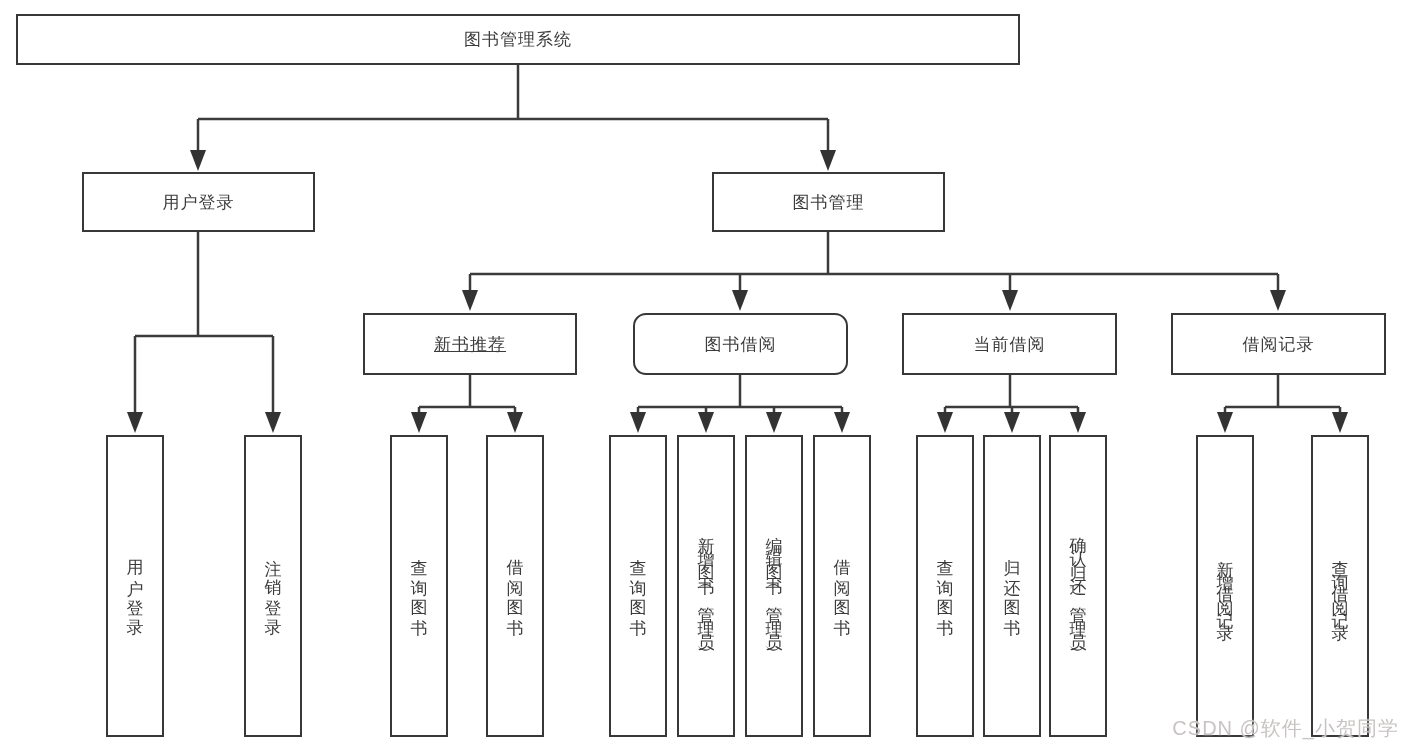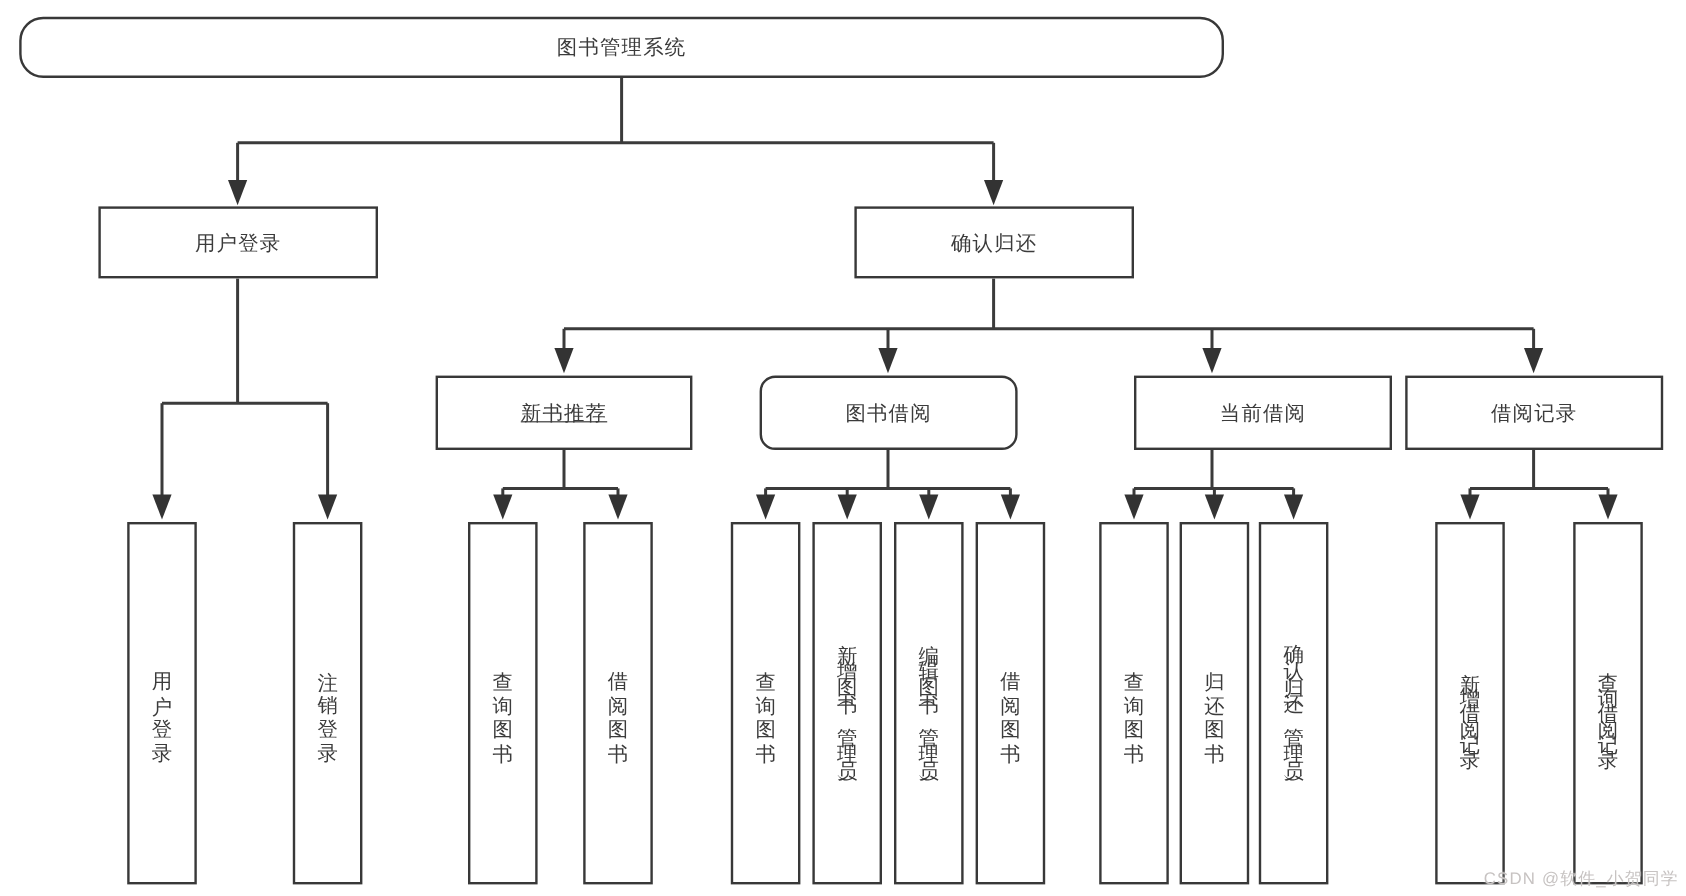--- a/index.html
+++ b/index.html
@@ -28,26 +28,26 @@
     border: 2px solid #383838;
     color: #3b3b3b;
     display: flex;
     align-items: center;
     justify-content: center;
     z-index: 2;
     font-size: 17px;
     letter-spacing: 1px;
   }
   
-  #n-root          { left: 16px;  top: 14px;  width: 1004px; height: 51px; border-radius: 20px; }
+  #n-root          { left: 16px;  top: 14px;  width: 1004px; height: 51px; }
   #n-user-login    { left: 82px;  top: 172px; width: 233px;  height: 60px; }
   #n-book-mgmt     { left: 712px; top: 172px; width: 233px;  height: 60px; }
   #n-new-book      { left: 363px; top: 313px; width: 214px;  height: 62px; text-decoration: underline; }
   #n-book-borrow   { left: 633px; top: 313px; width: 215px;  height: 62px; border-radius: 13px; }
-  #n-cur-borrow    { left: 902px; top: 313px; width: 215px;  height: 62px; margin-left: 43px; }
+  #n-cur-borrow    { left: 902px; top: 313px; width: 215px;  height: 62px; }
   #n-borrow-rec    { left: 1171px;top: 313px; width: 215px;  height: 62px; }
   
   .leaf { top: 435px; width: 58px; height: 302px; }
   #l-user-login    { left: 106px; }
   #l-logout        { left: 244px; }
   #l-nb-query      { left: 390px; }
   #l-nb-borrow     { left: 486px; }
   #l-bb-query      { left: 609px; }
   #l-bb-add        { left: 677px; }
   #l-bb-edit       { left: 745px; }
@@ -65,21 +65,21 @@
     white-space: nowrap;
   }
   .vt4 { letter-spacing: 20px; }
   .vt6 { letter-spacing: 13px; }
   .vt9 { letter-spacing: 14px; }
   #watermark {
     position: absolute;
     right: 6px;
     bottom: 5px;
     z-index: 5;
-    font-size: 14px;
+    font-size: 20px;
     color: #c7c3c2;
     text-shadow: 0 0 2px rgba(255,255,255,0.85);
     letter-spacing: 1px;
   }
 </style>
 </head>
 <body>
 
 <div id="stage">
 
@@ -164,21 +164,21 @@
   </svg>
 
   <div class="node" id="n-root">
     <span>图书管理系统</span>
   </div>
 
   <div class="node" id="n-user-login">
     <span>用户登录</span>
   </div>
   <div class="node" id="n-book-mgmt">
-    <span>确认归还</span>
+    <span>图书管理</span>
   </div>
 
   <div class="node" id="n-new-book">
     <span>新书推荐</span>
   </div>
   <div class="node" id="n-book-borrow">
     <span>图书借阅</span>
   </div>
   <div class="node" id="n-cur-borrow">
     <span>当前借阅</span>

